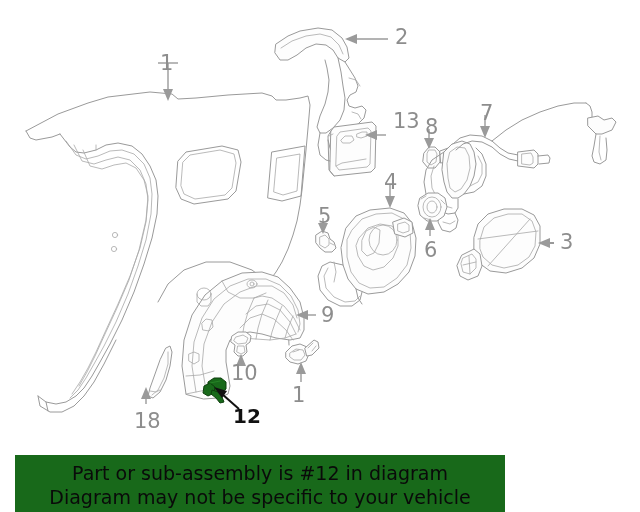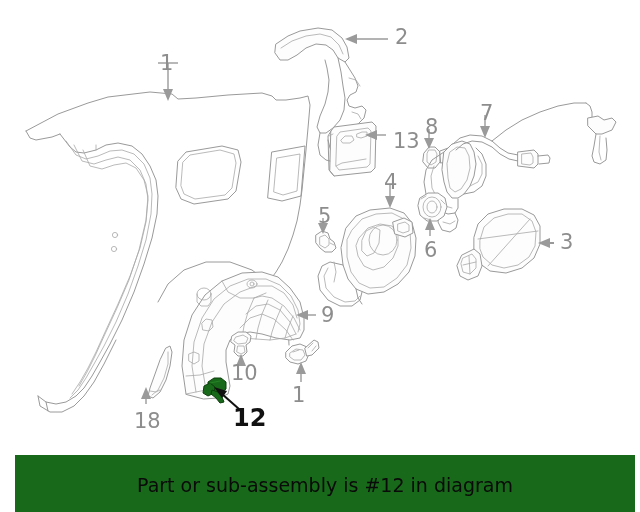--- a/index.html
+++ b/index.html
@@ -28,27 +28,27 @@
   
   .num{
     position:absolute;
     font-family:"DejaVu Sans", sans-serif;
     font-size:21px;
     color:#8d8d8d;
     line-height:1;
     white-space:nowrap;
     user-select:none;
   }
-  .num.dark{color:#111111;font-weight:bold;font-size:24px;}
+  .num.dark{color:#111111;font-weight:bold;font-size:20px;}
 
   
   #caption-banner{
     position:absolute;
     left:15px;top:455px;
-    width:620px;height:57px;
+    width:490px;height:57px;
     background:#18691a;
     color:#000000;
     display:flex;
     flex-direction:column;
     align-items:center;
     justify-content:center;
     box-sizing:border-box;
     padding-top:2px;
   }
   #caption-banner .cap-line{
@@ -345,20 +345,21 @@
   <div class="num" style="left:560px;top:232px;">3</div>
   <div class="num" style="left:384px;top:172px;">4</div>
   <div class="num" style="left:318px;top:206px;">5</div>
   <div class="num" style="left:424px;top:240px;">6</div>
   <div class="num" style="left:480px;top:103px;">7</div>
   <div class="num" style="left:425px;top:117px;">8</div>
   <div class="num" style="left:321px;top:305px;">9</div>
   <div class="num" style="left:231px;top:363px;">10</div>
   <div class="num" style="left:292px;top:385px;">1</div>
   <div class="num dark" style="left:233px;top:406px;">12</div>
-  <div class="num" style="left:393px;top:131px;">13</div>
+  <div class="num" style="left:393px;top:111px;">13</div>
   <div class="num" style="left:134px;top:411px;">18</div>
 
   <div id="caption-banner">
     <div class="cap-line">Part or sub-assembly is #12 in diagram</div>
+    <div class="cap-line">Diagram may not be specific to your vehicle</div>
   </div>
 
 </div>
 
 </body></html>

